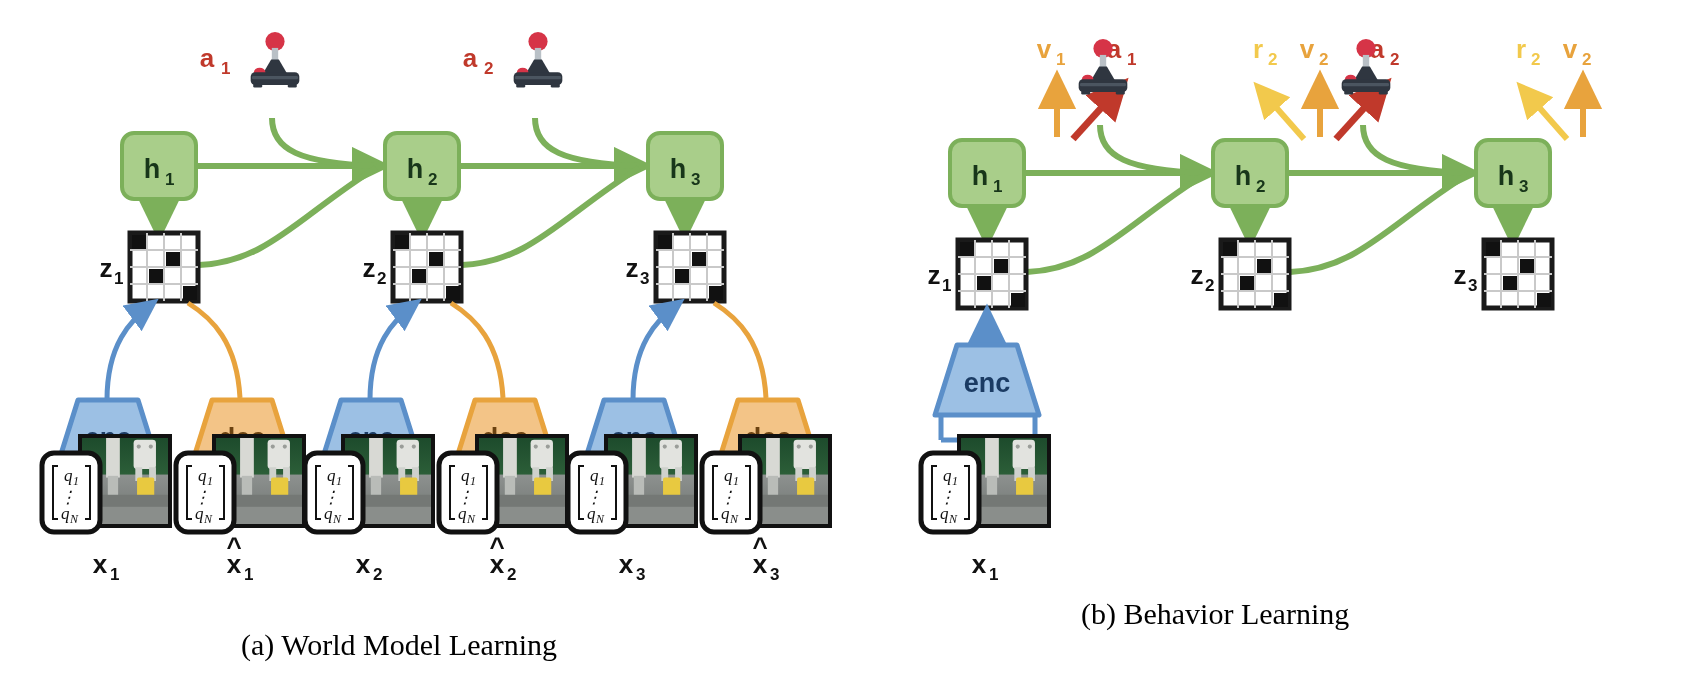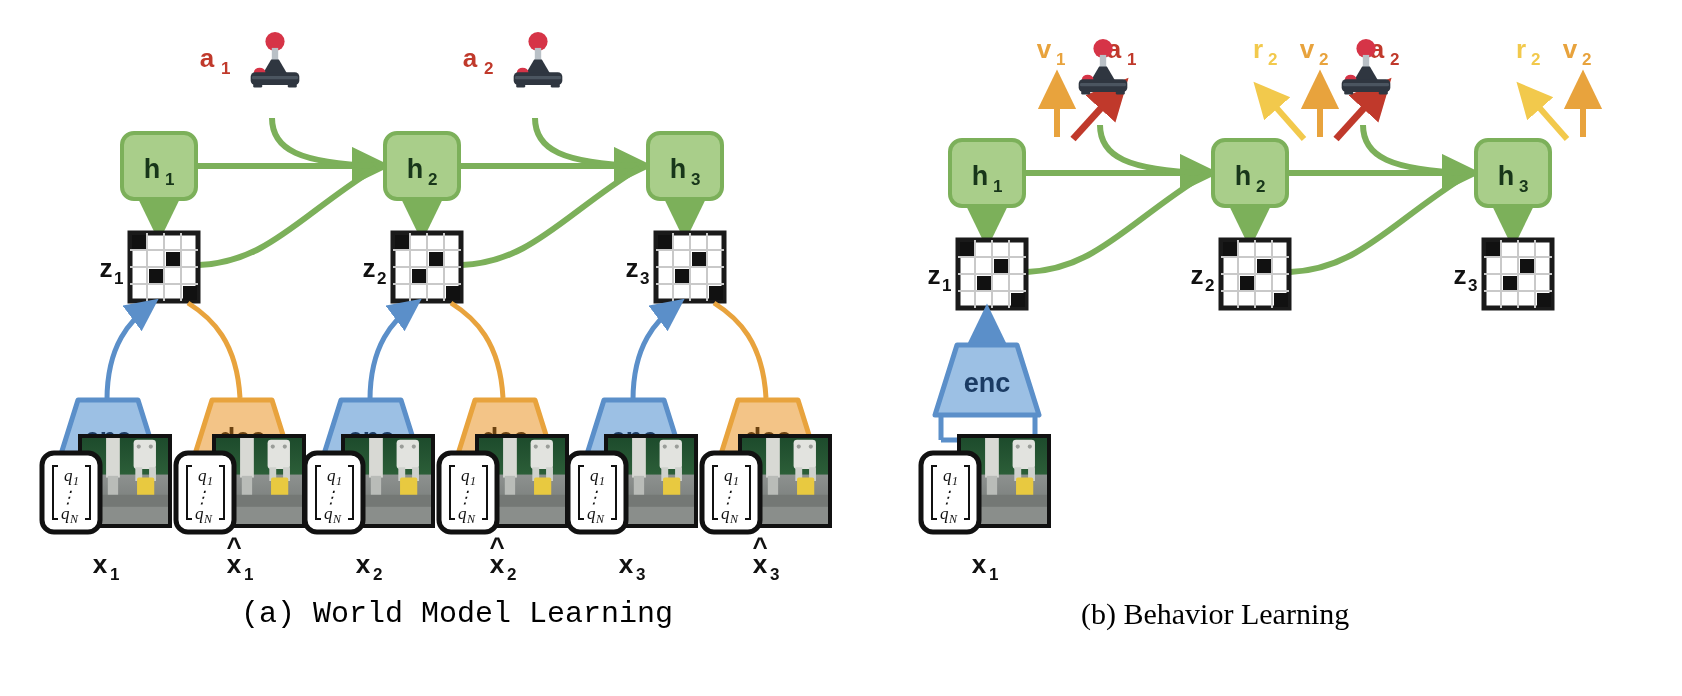--- a/index.html
+++ b/index.html
@@ -25,21 +25,21 @@
     width: 1682px;
     height: 696px;
   }
   .caption {
     position: absolute;
     font-family: "Liberation Serif", serif;
     font-size: 30px;
     color: #000000;
     white-space: nowrap;
   }
-  .caption-a { left: 241px; top: 597px; font-family: Liberation Mono, monospace; }
+  .caption-a { left: 241px; top: 628px; }
   .caption-b { left: 1081px; top: 597px; }
 
   
   .lbl-h {
     font-family: "Liberation Sans", sans-serif;
     font-size: 27px;
     font-weight: bold;
     fill: #18361a;
   }
   .lbl-h-sub {

